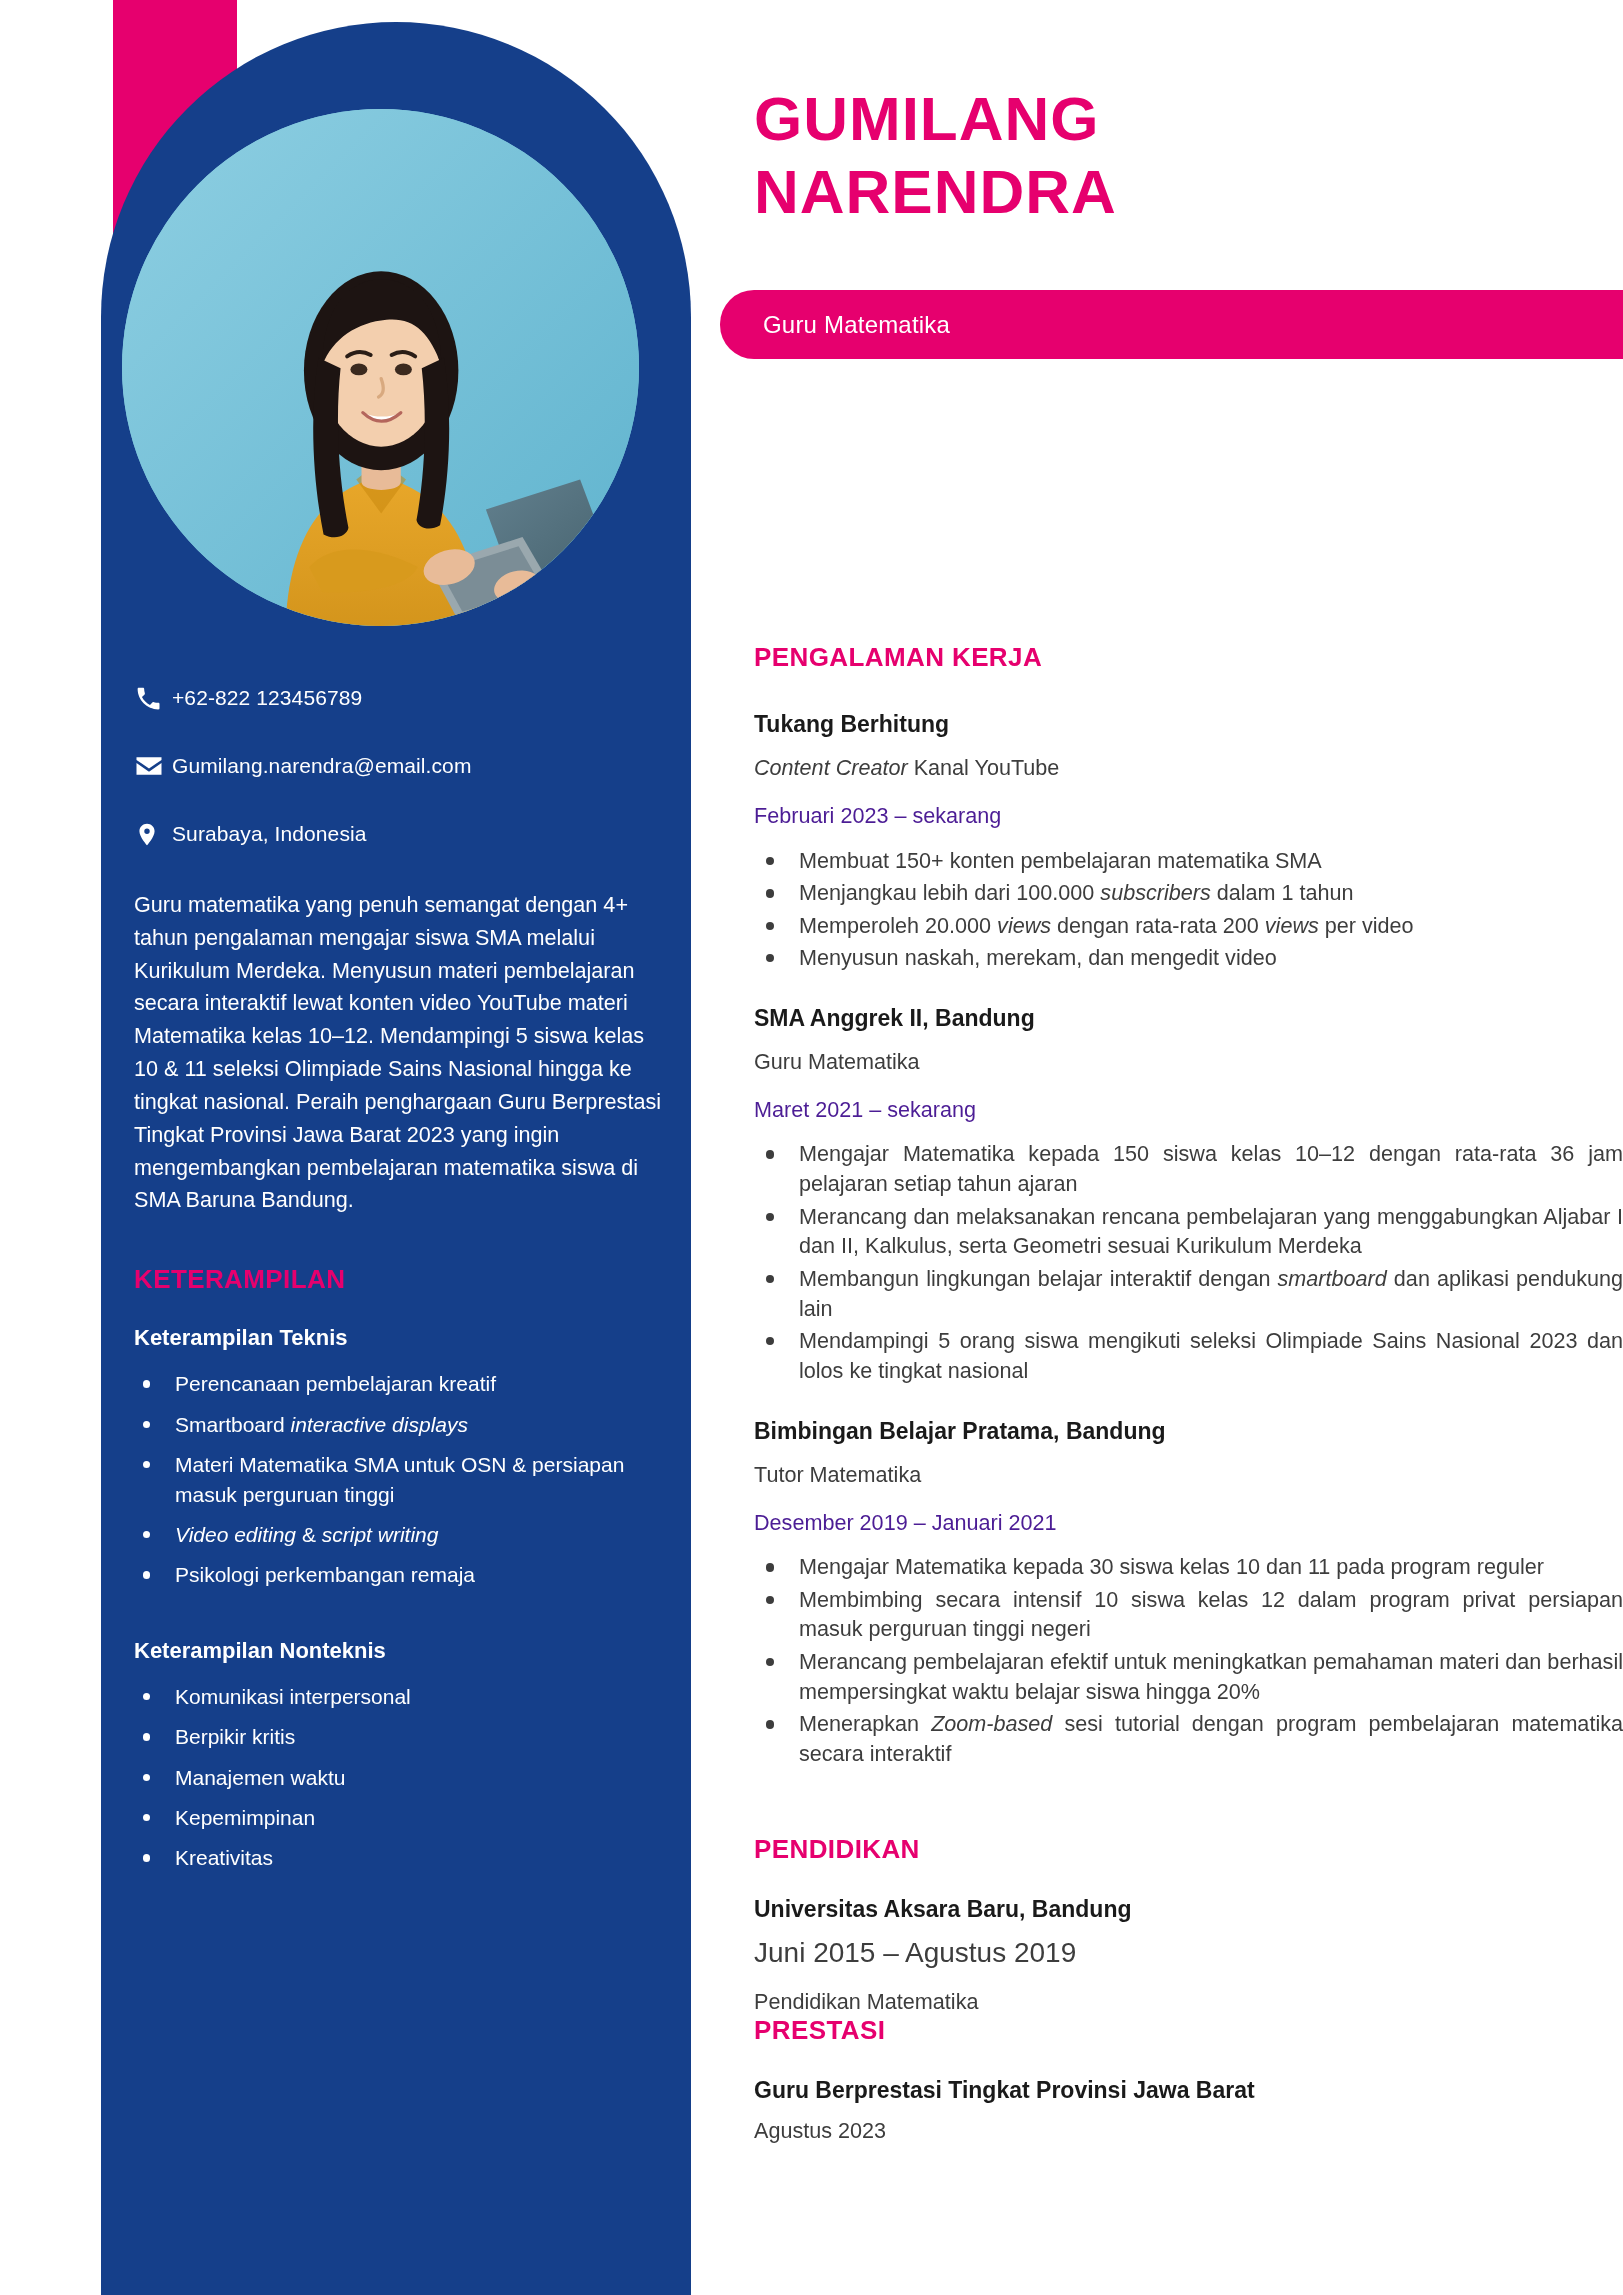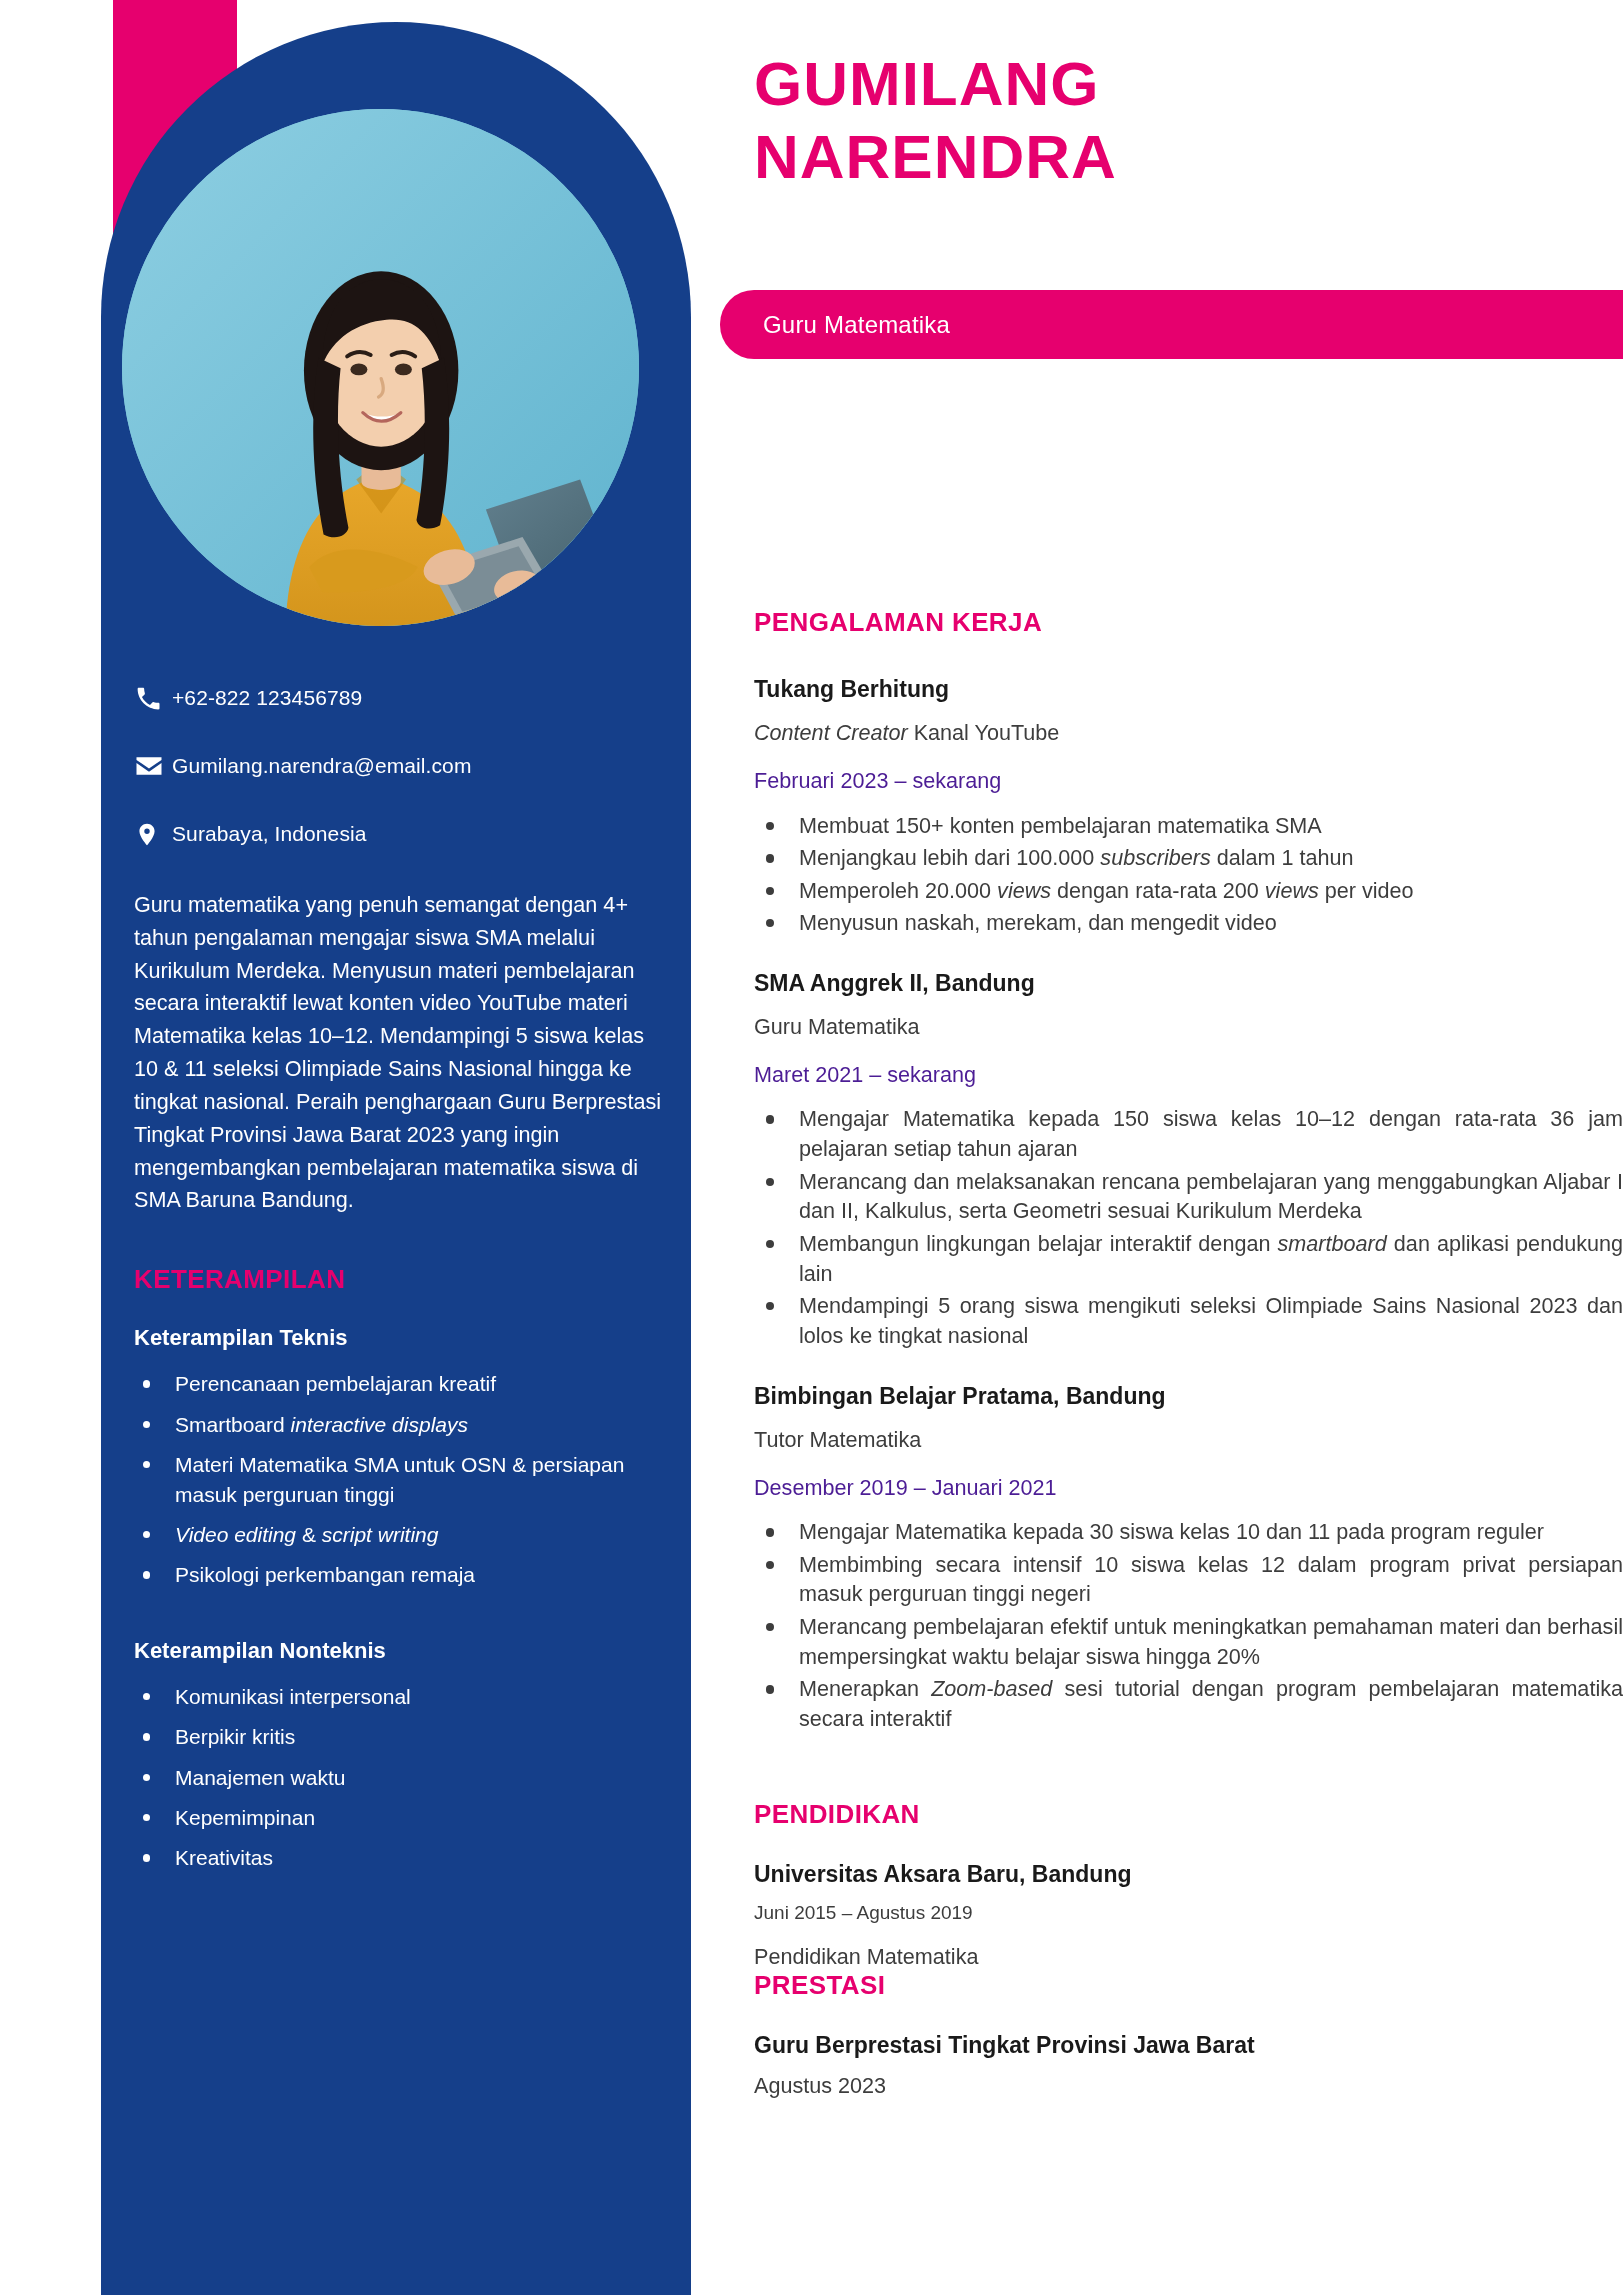--- a/index.html
+++ b/index.html
@@ -143,21 +143,21 @@
   
   .main {
     position: absolute;
     left: 754px;
     top: 0;
     width: 869px;
     z-index: 5;
   }
 
   .name-block {
-    padding-top: 48px;
+    padding-top: 83px;
     padding-left: 0;
   }
   .name-line {
     font-size: 62px;
     font-weight: bold;
     color: #e6006e;
     line-height: 1.17;
     letter-spacing: 1px;
   }
 
@@ -240,21 +240,21 @@
   #sec-pres-heading { }
 
   .edu-entry { margin-top: 31px; }
   .edu-title {
     font-size: 23px;
     font-weight: bold;
     color: #1a1a1a;
     margin-bottom: 14.4px;
   }
   .edu-date {
-    font-size: 19px;
+    font-size: 28px;
     color: #3d3d3d;
     margin-bottom: 19.6px;
   }
   .edu-major {
     font-size: 21.6px;
     color: #3d3d3d;
   }
 
   .ach-entry { margin-top: 31px; }
   .ach-title {

